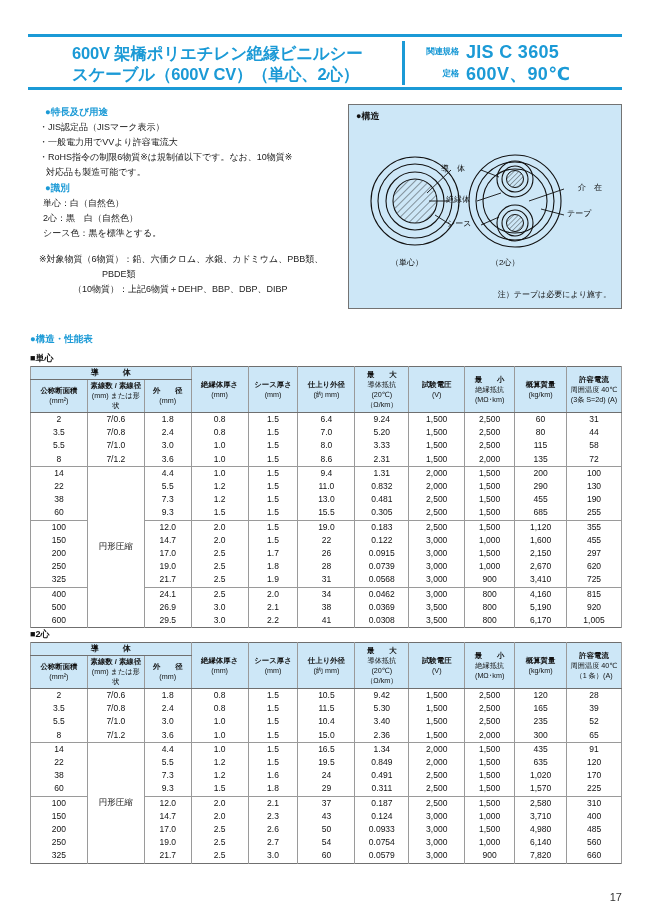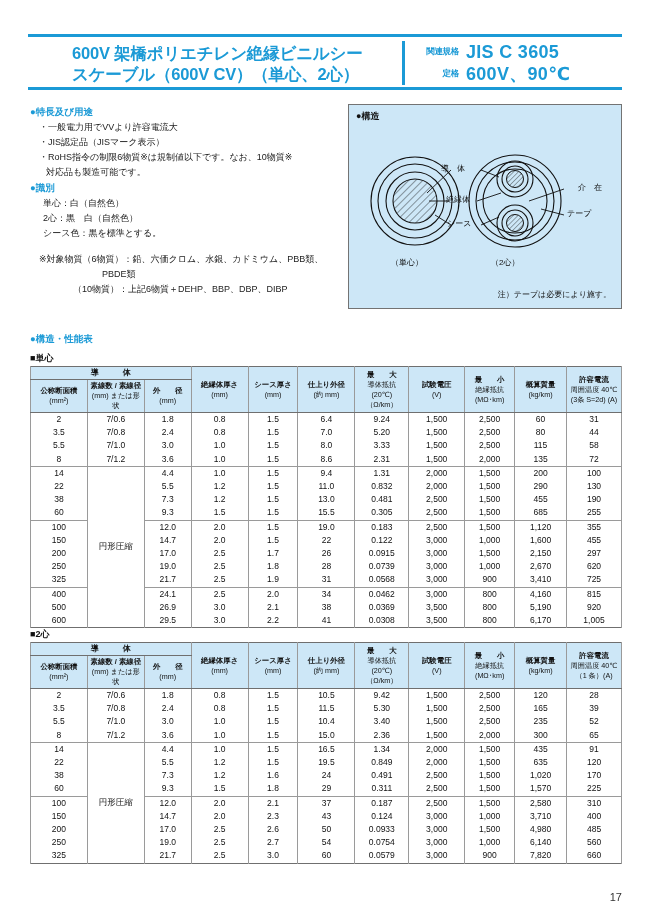--- a/index.html
+++ b/index.html
@@ -35,21 +35,21 @@
   .hdr-right{flex:1;display:flex;flex-direction:column;justify-content:center;gap:2px;}
   .hdr-row{display:flex;align-items:center;}
   .hdr-key{
     color:#1b9ad6;font-size:8.5px;font-weight:bold;width:44px;
     text-align:right;padding-right:7px;letter-spacing:-0.3px;
   }
   .hdr-val{color:#1b9ad6;font-weight:bold;font-size:18px;letter-spacing:0.3px;line-height:20px;}
 
   
   .leftcol{position:absolute;left:30px;top:104px;width:310px;font-size:9px;line-height:15px;}
-  .bullet-head{color:#1b9ad6;font-weight:bold;font-size:9.5px;margin:0 0 1px 0;}
+  .bullet-head{color:#1b9ad6;font-weight:bold;font-size:9.5px;margin:0 0 1px 15px;}
   .li{padding-left:9px;text-indent:0;color:#222;}
   .li2{padding-left:16px;color:#222;}
   .sub{padding-left:13px;color:#222;}
   .gap{height:11px;}
   .note{padding-left:9px;color:#222;}
   .note-ind{padding-left:72px;color:#222;}
   .note-ind2{padding-left:43px;color:#222;}
 
   
   .diagram{
@@ -115,22 +115,22 @@
           <span class="hdr-key">定格</span>
           <span class="hdr-val">600V、90℃</span>
         </div>
       </div>
     </div>
     <div class="hdr-rule-bottom"></div>
   </div>
 
   <div class="leftcol">
     <div class="bullet-head">●特長及び用途</div>
+    <div class="li">・JIS認定品（JISマーク表示）</div>
     <div class="li">・一般電力用でVVより許容電流大</div>
-    <div class="li">・JIS認定品（JISマーク表示）</div>
     <div class="li">・RoHS指令の制限6物質※は規制値以下です。なお、10物質※</div>
     <div class="li2">対応品も製造可能です。</div>
 
     <div class="bullet-head">●識別</div>
     <div class="sub">単心：白（自然色）</div>
     <div class="sub">2心：黒　白（自然色）</div>
     <div class="sub">シース色：黒を標準とする。</div>
 
     <div class="gap"></div>
 

